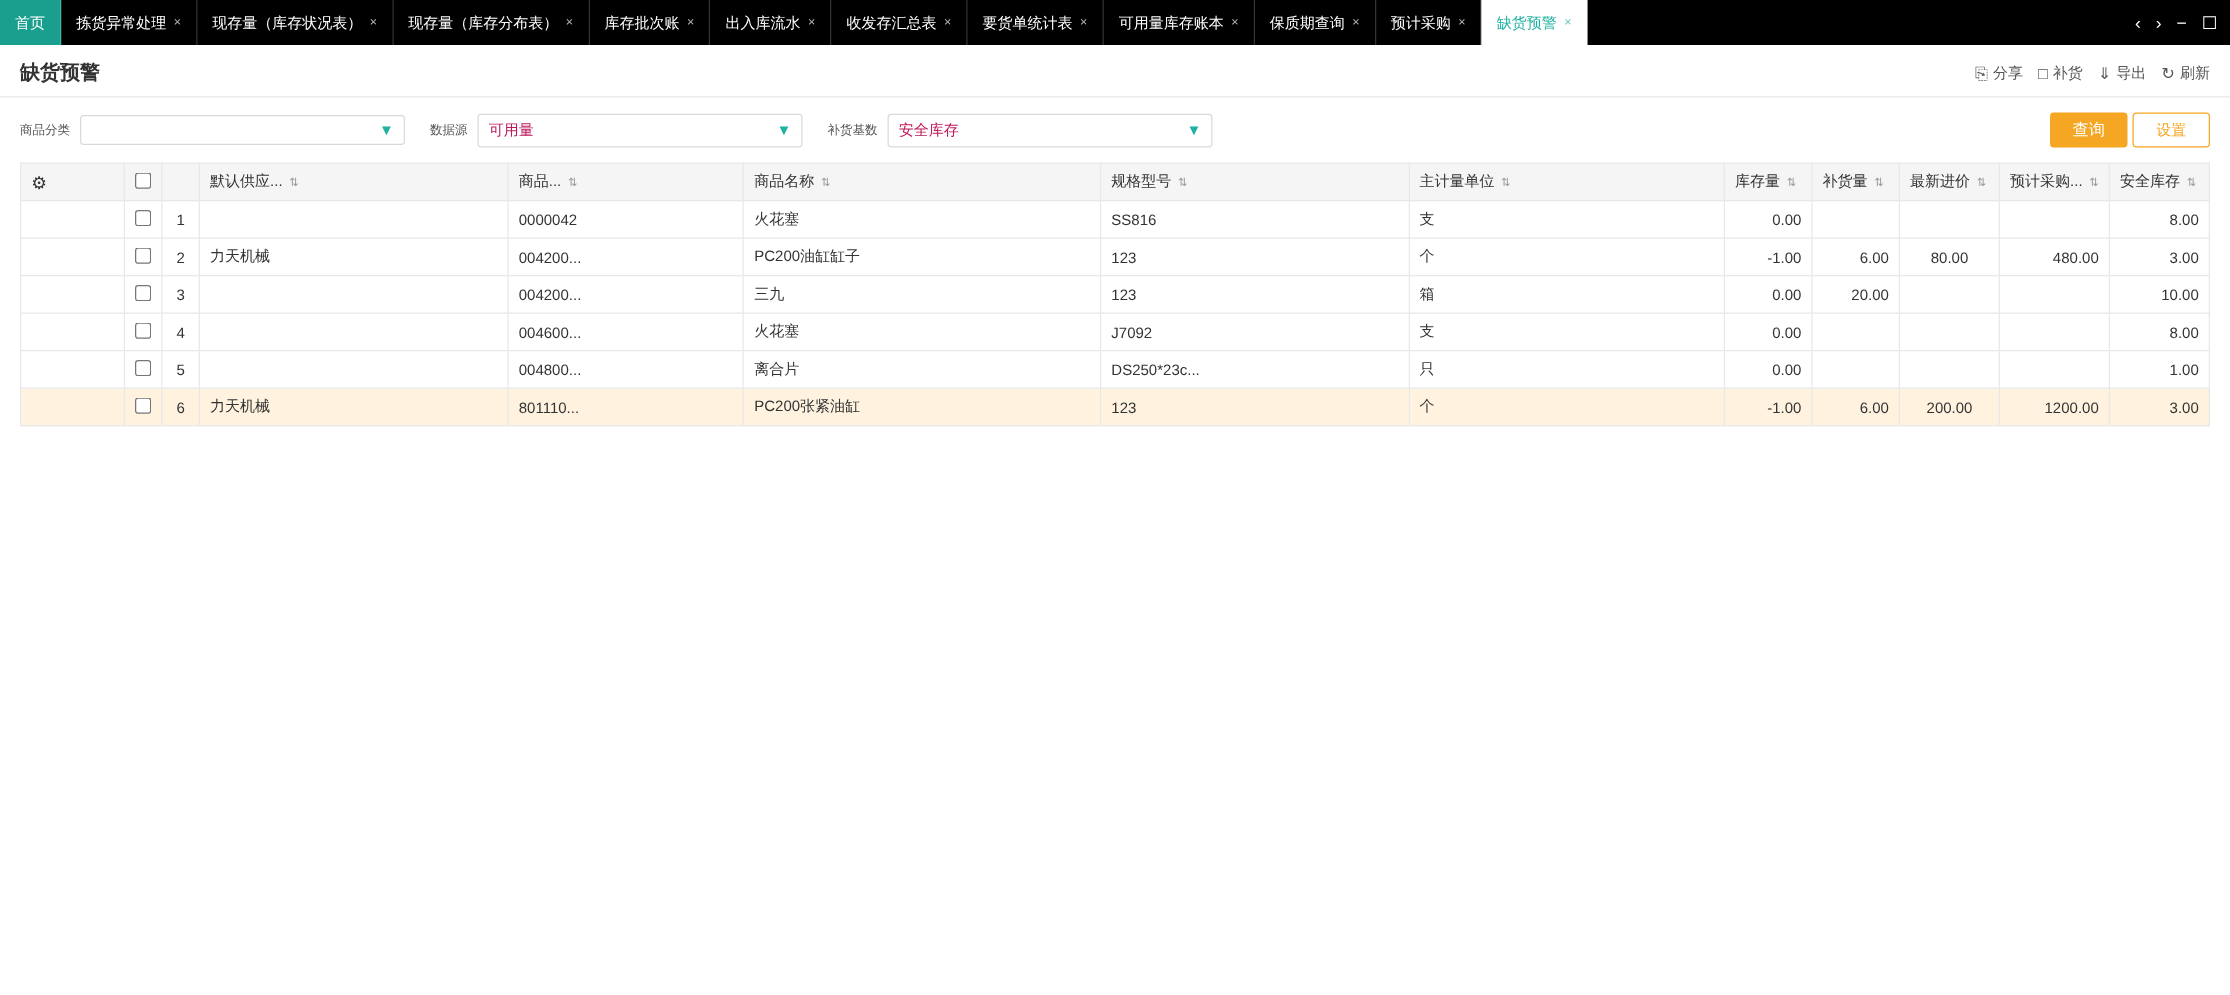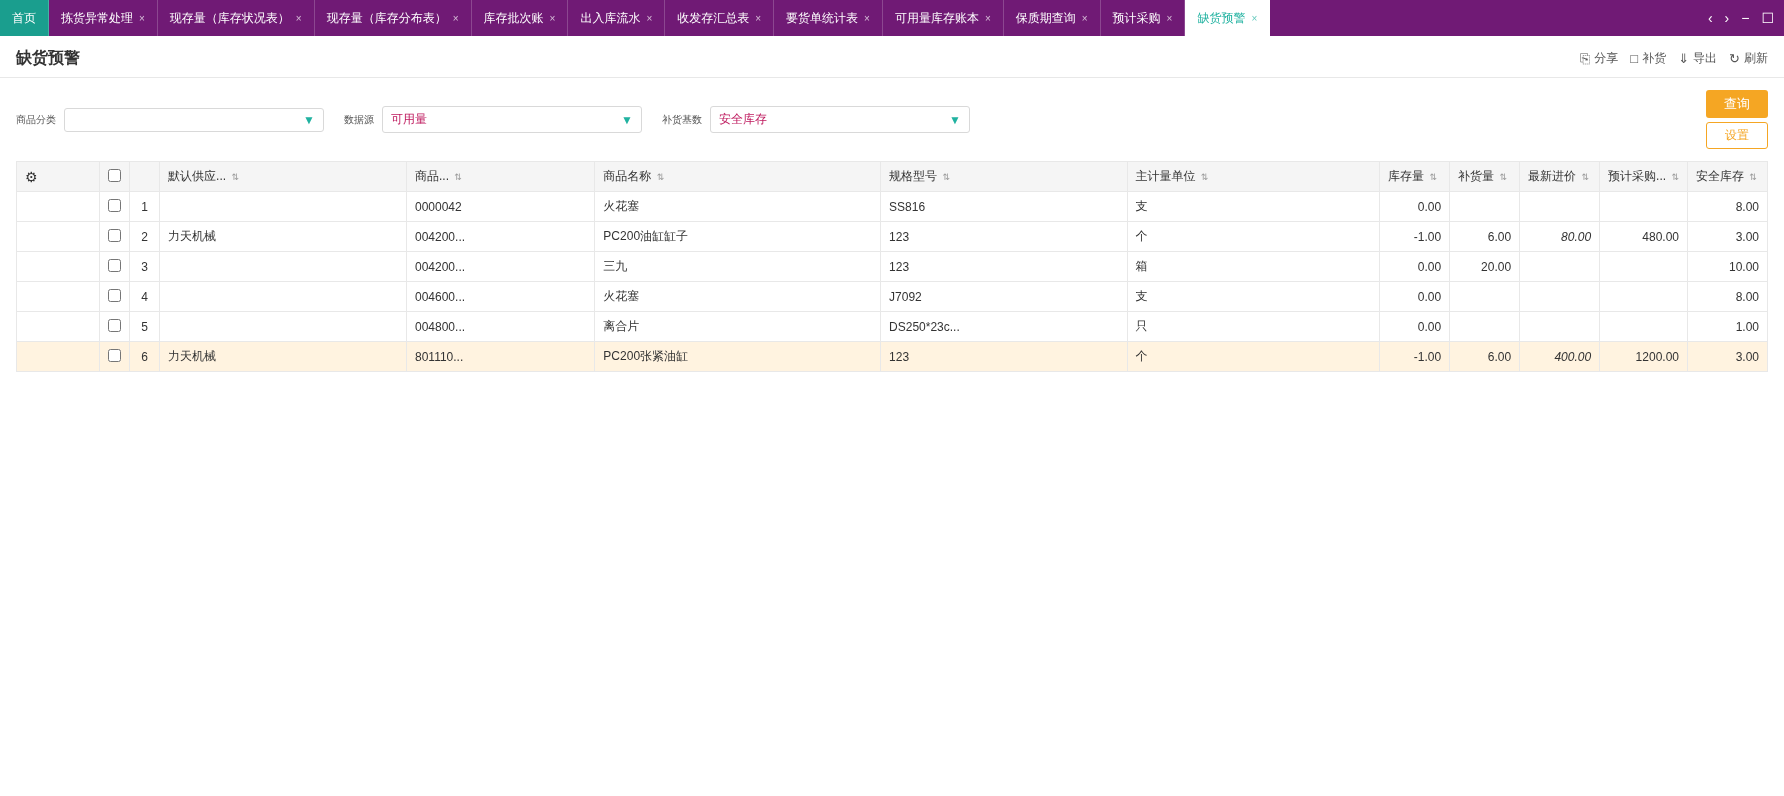--- a/index.html
+++ b/index.html
@@ -2,21 +2,21 @@
 <html><head>
   <meta charset="utf-8">
   <style>
     * { box-sizing: border-box; margin: 0; padding: 0; }
     body { font-family: 'Microsoft YaHei', Arial, sans-serif; font-size: 12px; background: #f0f0f0; color: #333; }
 
     
     .tab-bar {
       display: flex;
       align-items: center;
-      background: #701a75;
+      background: #000000;
       height: 36px;
       overflow: hidden;
     }
     .tab-item {
       display: flex;
       align-items: center;
       padding: 0 12px;
       height: 100%;
       color: #fff;
       white-space: nowrap;
@@ -125,21 +125,21 @@
     .filter-select .arrow {
       margin-left: auto;
       color: #20b2a0;
     }
     .filter-value {
       color: #be185d;
     }
     .filter-actions {
       margin-left: auto;
       display: flex;
-      flex-direction: column;
+      flex-direction: row;
       gap: 4px;
     }
     .btn-query {
       background: #f5a623;
       color: #fff;
       border: none;
       border-radius: 3px;
       padding: 5px 18px;
       cursor: pointer;
       font-size: 13px;
@@ -182,21 +182,21 @@
     }
     .sort-icon {
       font-size: 9px;
       color: #999;
       margin-left: 2px;
     }
     .col-checkbox { width: 28px; text-align: center; }
     .col-num { width: 30px; text-align: center; color: #666; }
     .col-stock { width: 70px; text-align: right; }
     .col-replenish { width: 70px; text-align: right; }
-    .col-price { width: 80px; text-align: right; font-style: italic; }
+    .col-price { width: 80px; text-align: center; }
     .col-purchase { width: 80px; text-align: right; }
     .col-minstock { width: 80px; text-align: right; }
 
     .gear-icon { font-size: 14px; cursor: pointer; }
     input[type="checkbox"] { cursor: pointer; }
   </style>
 </head>
 <body>
 
 <div class="tab-bar">
@@ -456,21 +456,21 @@
       <input type="checkbox" style="">
     </td>
     <td class="col-num">6</td>
     <td>力天机械</td>
     <td>801110...</td>
     <td>PC200张紧油缸</td>
     <td>123</td>
     <td>个</td>
     <td class="col-stock">-1.00</td>
     <td class="col-replenish">6.00</td>
-    <td class="col-price">400.00</td>
+    <td class="col-price">200.00</td>
     <td class="col-purchase">1200.00</td>
     <td class="col-minstock">3.00</td>
   </tr>
         </tbody>
     </table>
   </div>
 
 </div>
 
 </body></html>

